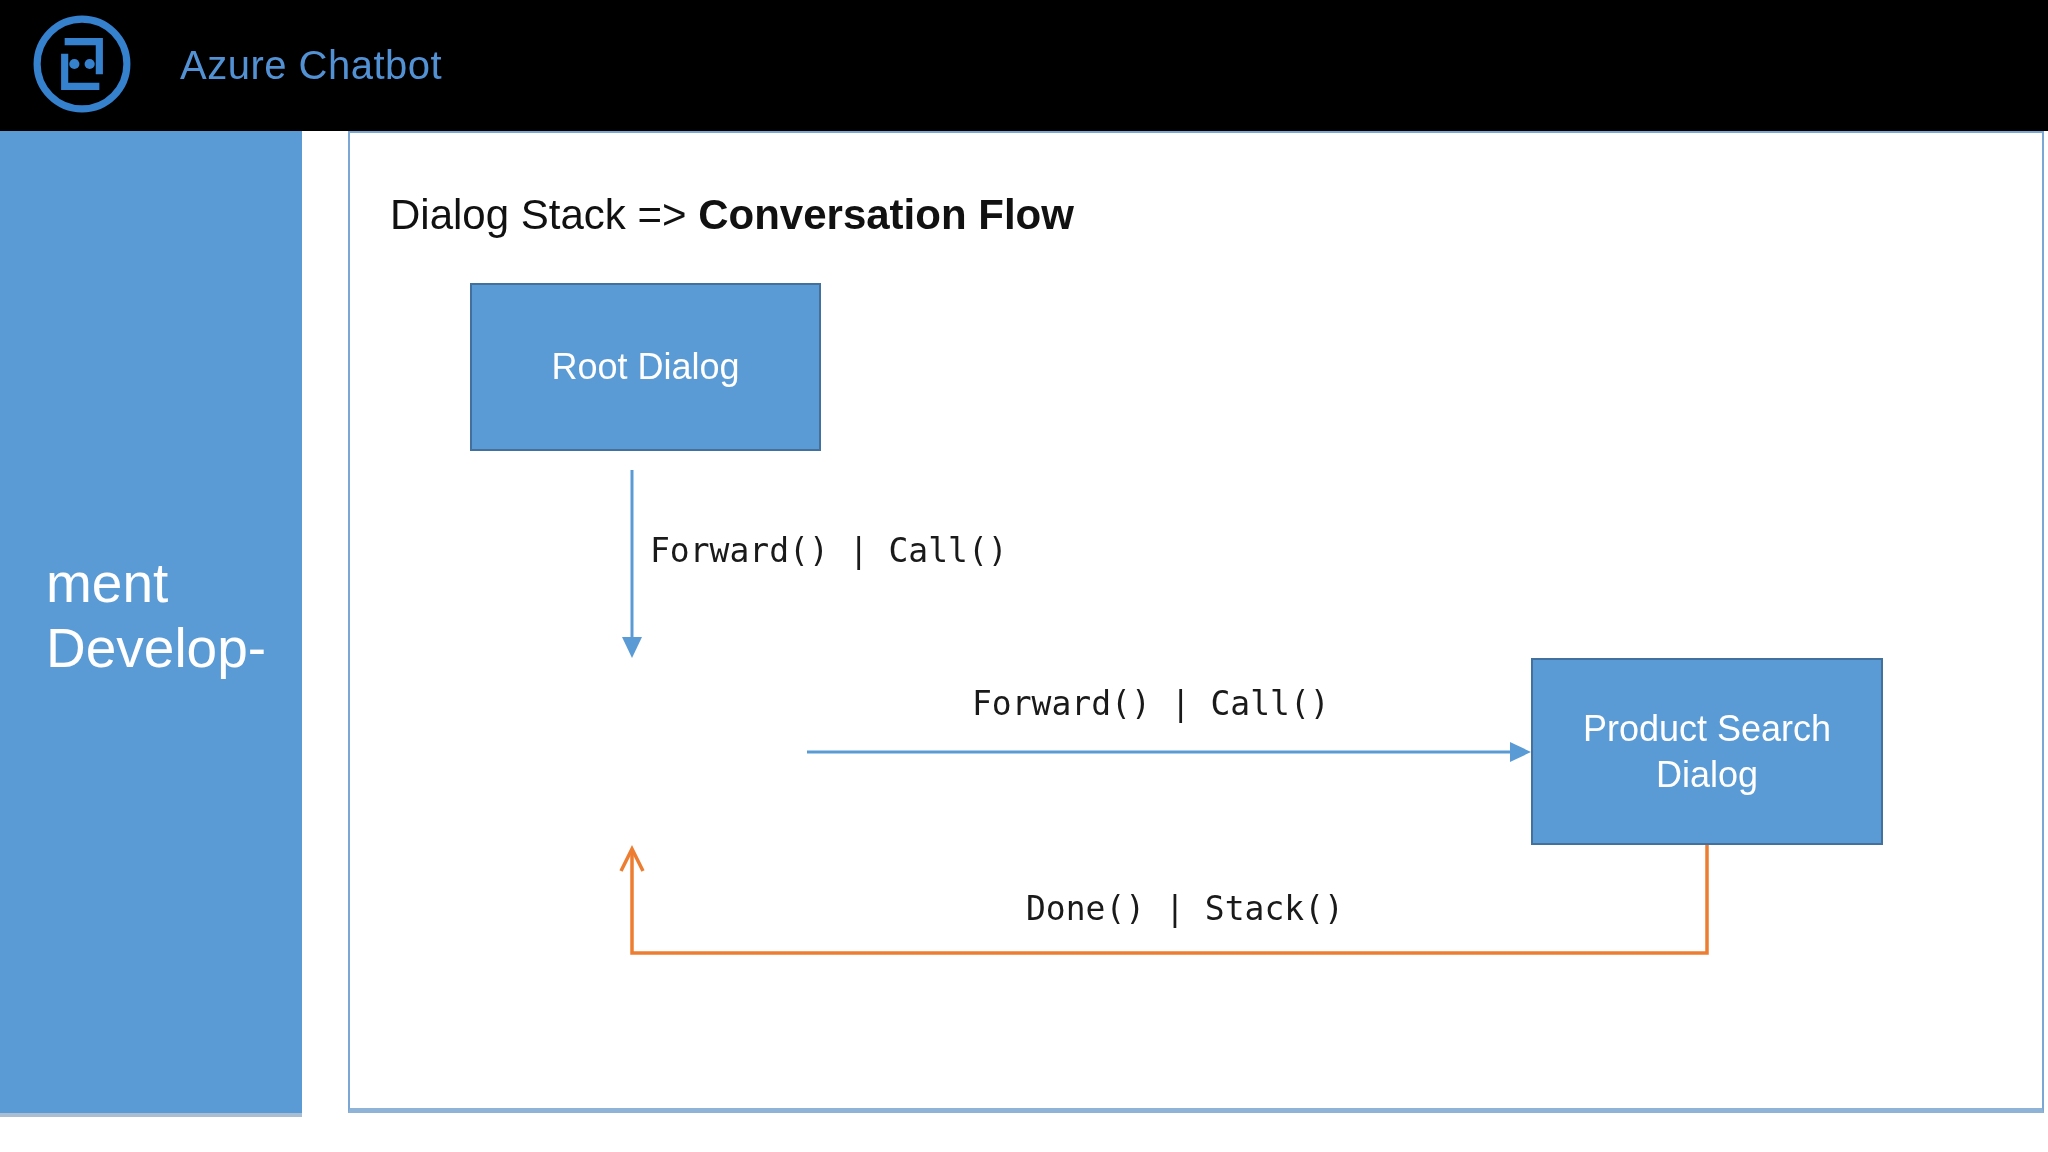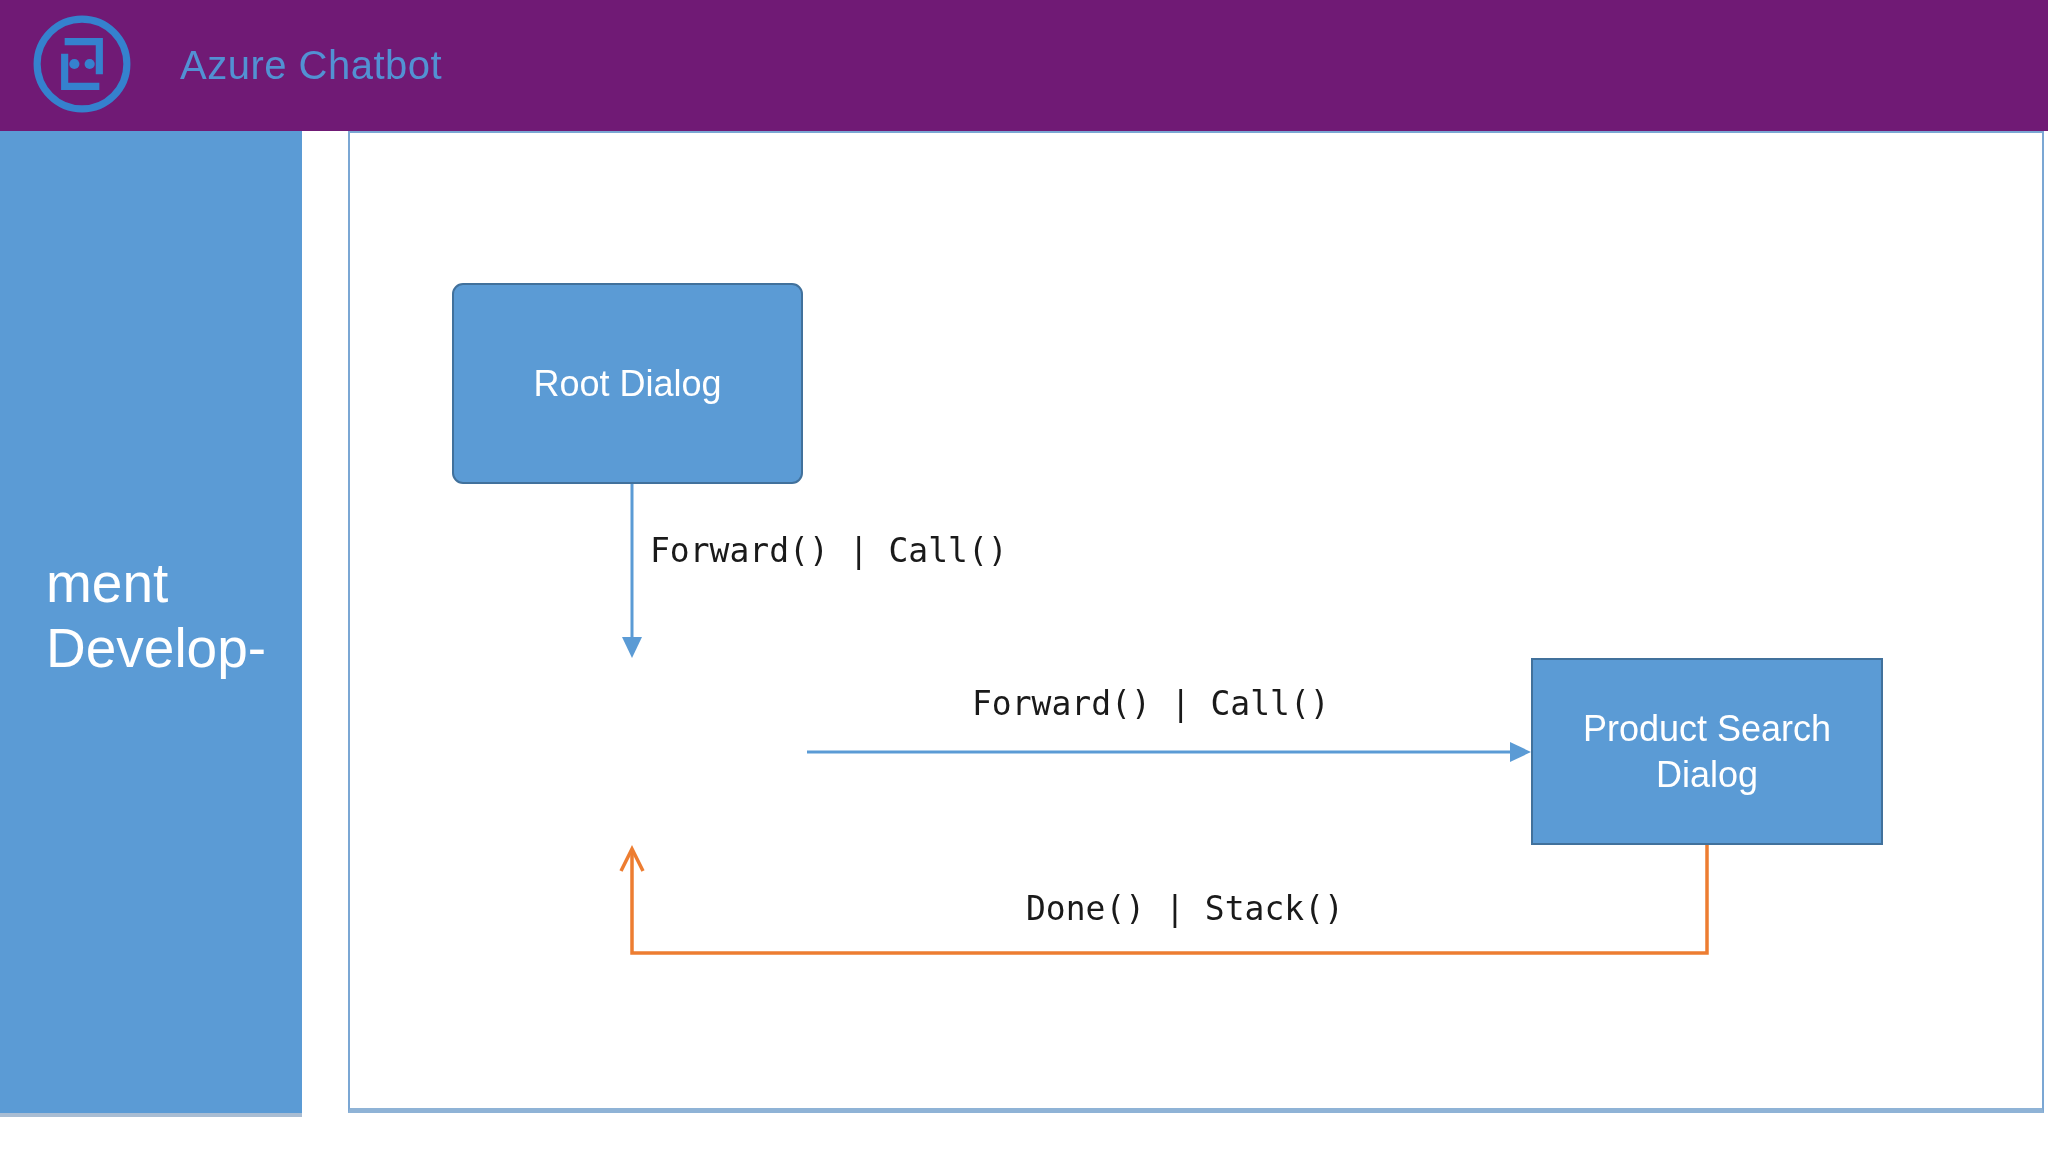--- a/index.html
+++ b/index.html
@@ -10,21 +10,21 @@
     background: #ffffff;
     overflow: hidden;
     font-family: "Liberation Sans", sans-serif;
   }
 
   
   .header {
     position: absolute;
     left: 0; top: 0;
     width: 2048px; height: 131px;
-    background: #701a75;
+    background: #000000;
   }
   .logo {
     position: absolute;
     left: 31px; top: 13px;
     width: 102px; height: 102px;
   }
   .brand {
     position: absolute;
     left: 180px; top: 0;
     height: 131px;
@@ -80,21 +80,21 @@
     display: flex;
     align-items: center;
     justify-content: center;
     text-align: center;
     color: #ffffff;
     font-size: 36px;
     font-weight: 300;
     line-height: 46px;
     padding: 0 40px;
   }
-  .node-root          { left: 102px; top: 150px; width: 351px; height: 201px; border-radius: 11px; }
+  .node-root          { left: 120px; top: 150px; width: 351px; height: 168px; }
   .node-new-order     { left: 106px; top: 525px; width: 351px; height: 187px; }
   .node-product-search{ left: 1181px; top: 525px; width: 352px; height: 187px; }
 
   
   .connectors {
     position: absolute;
     left: 0; top: 0;
     width: 1692px; height: 975px;
     pointer-events: none;
   }
@@ -129,20 +129,21 @@
 
   <div class="sidebar">
     <div class="sidebar-label">
       <div>ment</div>
       <div>Develop-</div>
     </div>
   </div>
 
   <div class="panel">
 
+    <div class="diagram-title"><span>Dialog Stack =&gt; </span><span class="emph">Conversation Flow</span></div>
 
     <svg class="connectors" viewBox="0 0 1692 975">
 
       <g>
         <line x1="282" y1="337" x2="282" y2="508" style="stroke: var(--arrow-blue)" stroke-width="3"></line>
         <polygon points="282,525 272,504 292,504" style="fill: var(--arrow-blue)" stroke="none"></polygon>
       </g>
 
       <g>
         <line x1="457" y1="619" x2="1164" y2="619" style="stroke: var(--arrow-blue)" stroke-width="3"></line>

